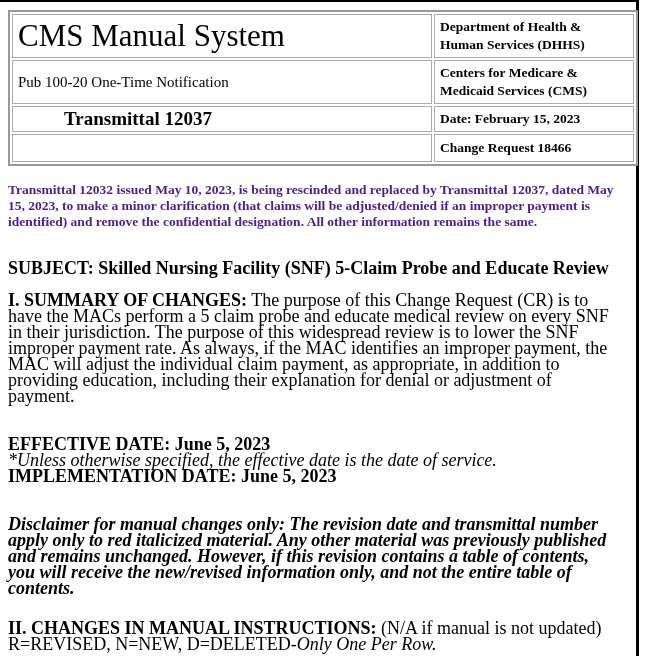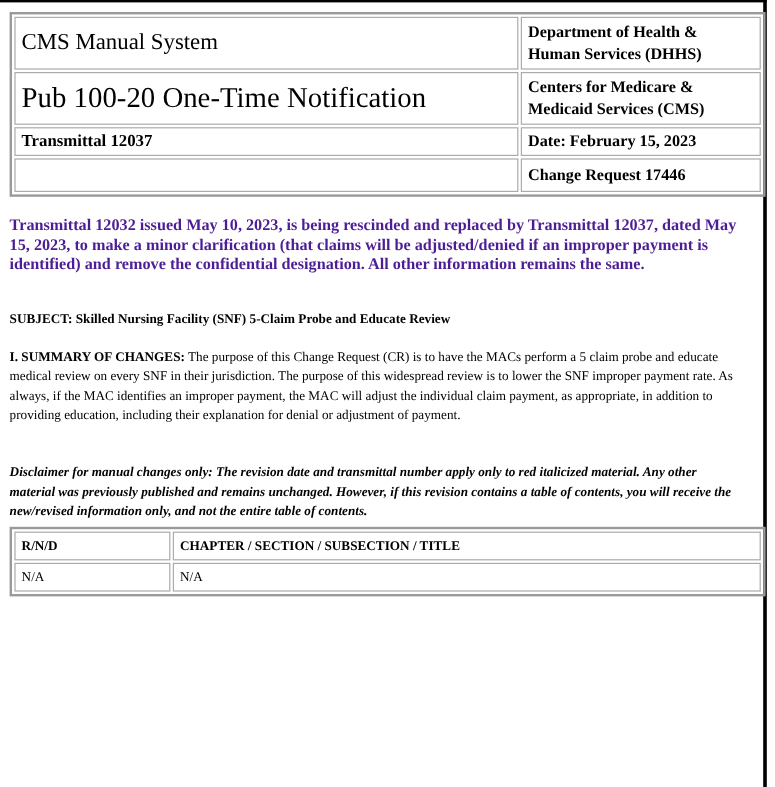--- a/index.html
+++ b/index.html
@@ -42,24 +42,24 @@
     padding: 1px 5px;
     vertical-align: middle;
     overflow: hidden;
   }
   .header-table td.col-left  { width: 408px; }
   .header-table td.col-right { width: 188px; font-weight: bold; font-size: 13.5px; line-height: 18px; }
   .header-table tr.r1 td { height: 40px; }
   .header-table tr.r2 td { height: 40px; }
   .header-table tr.r3 td { height: 20px; }
   .header-table tr.r4 td { height: 24px; }
-  .title-main { font-size: 19px; line-height: 30px; }
-  .title-sub  { font-size: 24px; line-height: 24px; }
-  .bold-13    { font-weight: bold; font-size: 14px; }
-  .body-text  { font-size: 11px; line-height: 16px; }
+  .title-main { font-size: 31px; line-height: 30px; }
+  .title-sub  { font-size: 15px; line-height: 24px; }
+  .bold-13    { font-weight: bold; font-size: 19px; margin-left: 46px; }
+  .body-text  { font-size: 18px; line-height: 16px; }
   p.notice {
     margin-top: 16px;
     font-size: 13.5px; line-height: 16px;
     font-weight: bold;
   }
   p.subject   { margin-top: 30px; font-weight: bold; }
   p.summary   { margin-top: 16px; }
   div.dates   { margin-top: 32px; }
   p.disclaimer{ margin-top: 32px; font-weight: bold; font-style: italic; }
   div.changes-heading { margin-top: 24px; }
@@ -94,34 +94,43 @@
         <td class="col-right">Centers for Medicare &amp; Medicaid Services (CMS)</td>
       </tr>
       <tr class="r3">
         <td class="col-left">
           <span class="bold-13">Transmittal 12037</span>
         </td>
         <td class="col-right">Date: February 15, 2023</td>
       </tr>
       <tr class="r4">
         <td class="col-left"></td>
-        <td class="col-right">Change Request 17446</td>
+        <td class="col-right">Change Request 18466</td>
       </tr>
     </tbody>
       </table>
 
     <p class="notice body-text" style="color:#4c1d95;">Transmittal 12032 issued May 10, 2023, is being rescinded and replaced by Transmittal 12037, dated May 15, 2023, to make a minor clarification (that claims will be adjusted/denied if an improper payment is identified) and remove the confidential designation. All other information remains the same.</p>
 
     <p class="subject body-text"><span>SUBJECT:</span> <span>Skilled Nursing Facility (SNF) 5-Claim Probe and Educate Review</span></p>
 
     <p class="summary body-text"><span class="b">I. SUMMARY OF CHANGES:</span> <span>The purpose of this Change Request (CR) is to have the MACs perform a 5 claim probe and educate medical review on every SNF in their jurisdiction. The purpose of this widespread review is to lower the SNF improper payment rate. As always, if the MAC identifies an improper payment, the MAC will adjust the individual claim payment, as appropriate, in addition to providing education, including their explanation for denial or adjustment of payment.</span></p>
 
+    <div class="dates body-text">
+      <p><span class="b">EFFECTIVE DATE:</span><span class="b"> </span><span class="b">June 5, 2023</span></p>
+      <p class="i">*Unless otherwise specified, the effective date is the date of service.</p>
+      <p><span class="b">IMPLEMENTATION DATE:</span><span class="b"> </span><span class="b">June 5, 2023</span></p>
+    </div>
 
     <p class="disclaimer body-text">Disclaimer for manual changes only: The revision date and transmittal number apply only to red italicized material. Any other material was previously published and remains unchanged. However, if this revision contains a table of contents, you will receive the new/revised information only, and not the entire table of contents.</p>
 
+    <div class="changes-heading body-text">
+      <p><span class="b">II. CHANGES IN MANUAL INSTRUCTIONS:</span> <span>(N/A if manual is not updated)</span></p>
+      <p><span>R=REVISED, N=NEW, D=DELETED-</span><span class="i">Only One Per Row.</span></p>
+    </div>
 
     <table class="doc-table changes-table body-text">
       <tbody>
           <tr>
         <td class="col-rnd b">R/N/D</td>
         <td class="col-title b">CHAPTER / SECTION / SUBSECTION / TITLE</td>
       </tr>
       <tr>
         <td class="col-rnd">N/A</td>
         <td class="col-title">N/A</td>

